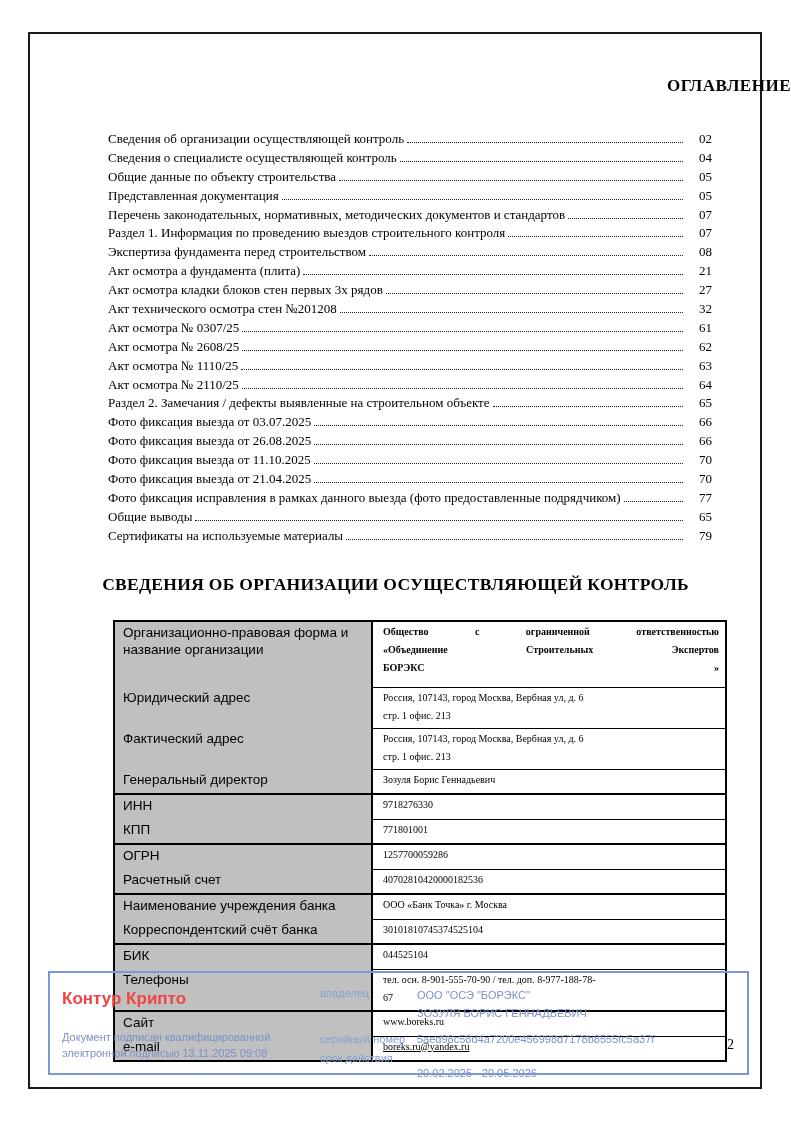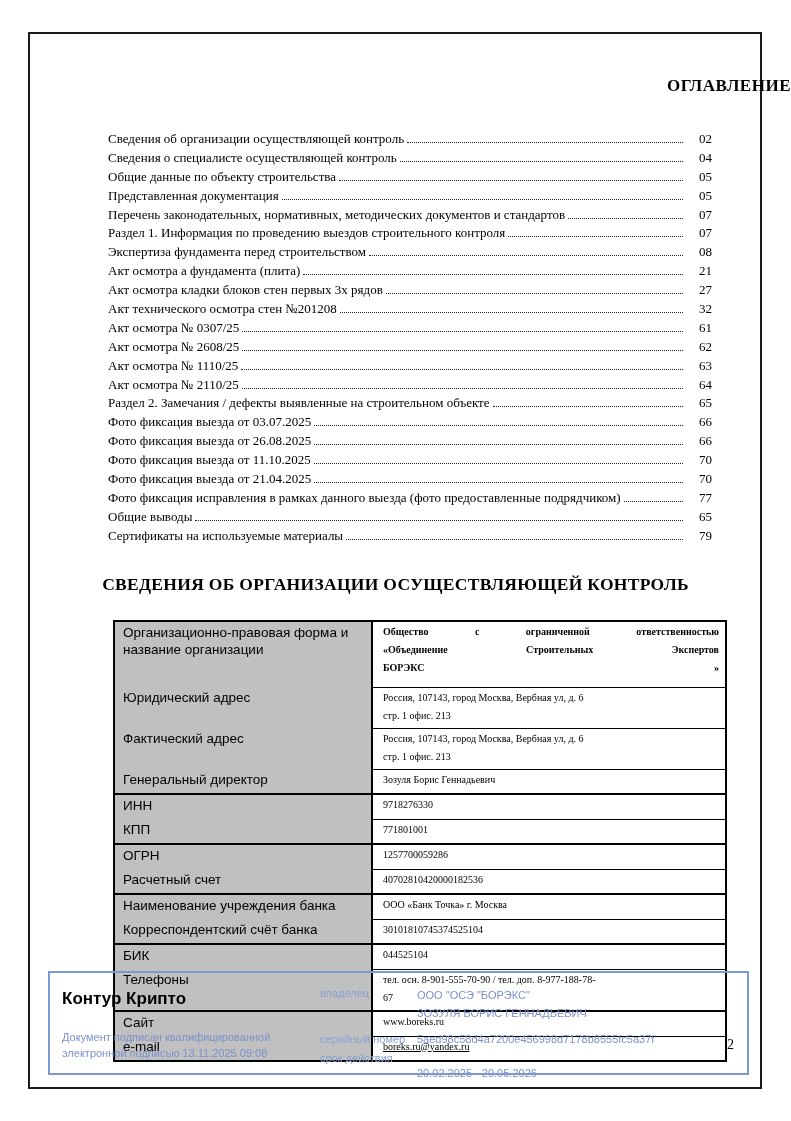--- a/index.html
+++ b/index.html
@@ -24,21 +24,21 @@
          white-space:pre-line;}
   tr.grp td{border-bottom:2px solid #000;}
   tr.h1 td{height:21px;}
   tr.h2 td{height:38px;margin-left:36px;}
   tr.h3 td{height:62px;margin-left:16px;}
   tr.org-name td.val{font-weight:bold;text-align:justify;text-align-last:justify;}
   tr.email td.val{text-decoration:underline;}
   .stamp{position:absolute;left:48px;top:971px;width:697px;height:100px;
          border:2px solid #7d99d2;z-index:5;font-family:"Liberation Sans",sans-serif;}
   .stamp *{position:absolute;white-space:nowrap;}
-  .brand{left:12px;top:16px;font-size:17px;font-weight:bold;color:#000000;}
+  .brand{left:12px;top:16px;font-size:17px;font-weight:bold;color:#ef4444;}
   .signed{left:12px;top:57px;font-size:11px;line-height:15.5px;color:#7b90cb;white-space:normal;width:250px;}
   .st-label{color:#8aa0d3;font-size:11px;}
   .st-value{color:#7b90cb;font-size:11px;}
   .owner-label{left:270px;top:14px;}
   .owner-value{left:367px;top:13px;line-height:18px;white-space:pre-line;width:320px;}
   .serial-label{left:270px;top:60px;}
   .serial-value{left:367px;top:60px;}
   .validity-label{left:270px;top:79px;}
   .validity-value{left:367px;top:94px;}
   .page-num{position:absolute;left:712px;top:1037px;width:22px;text-align:right;

